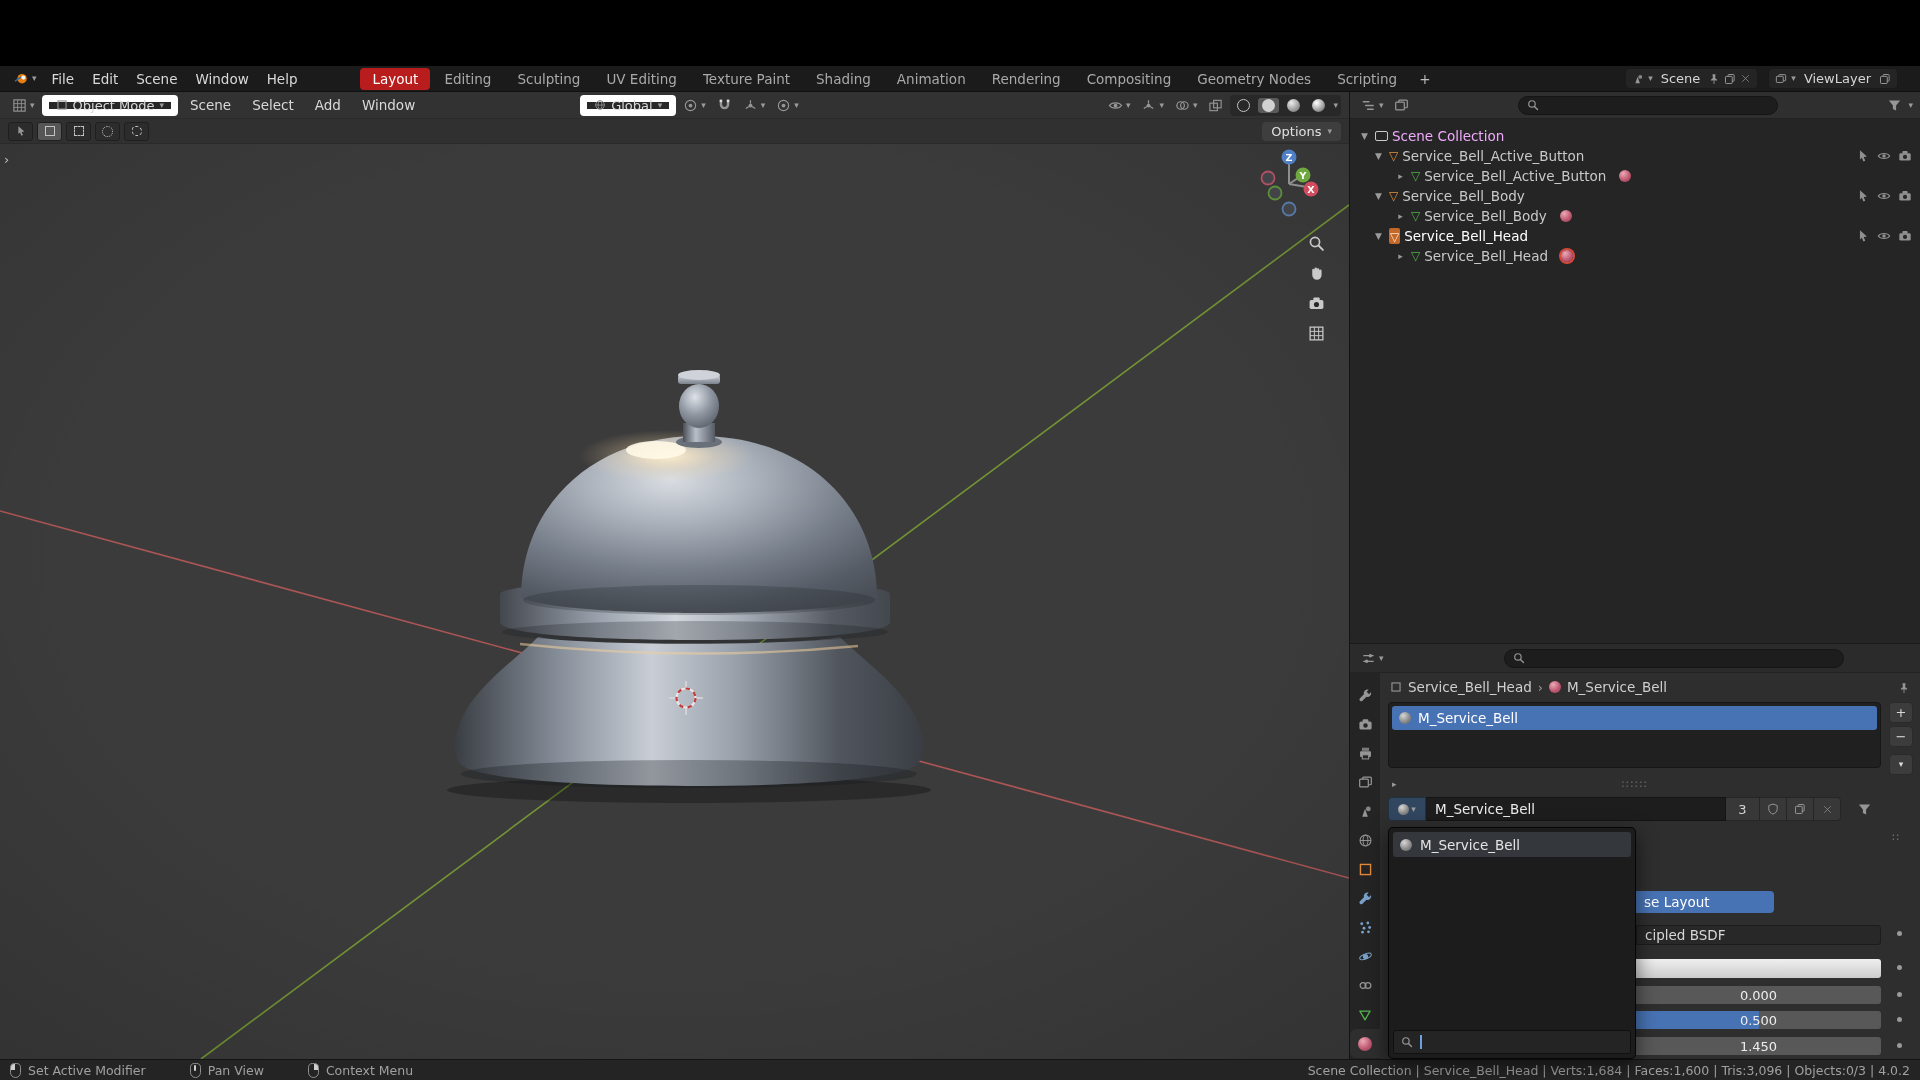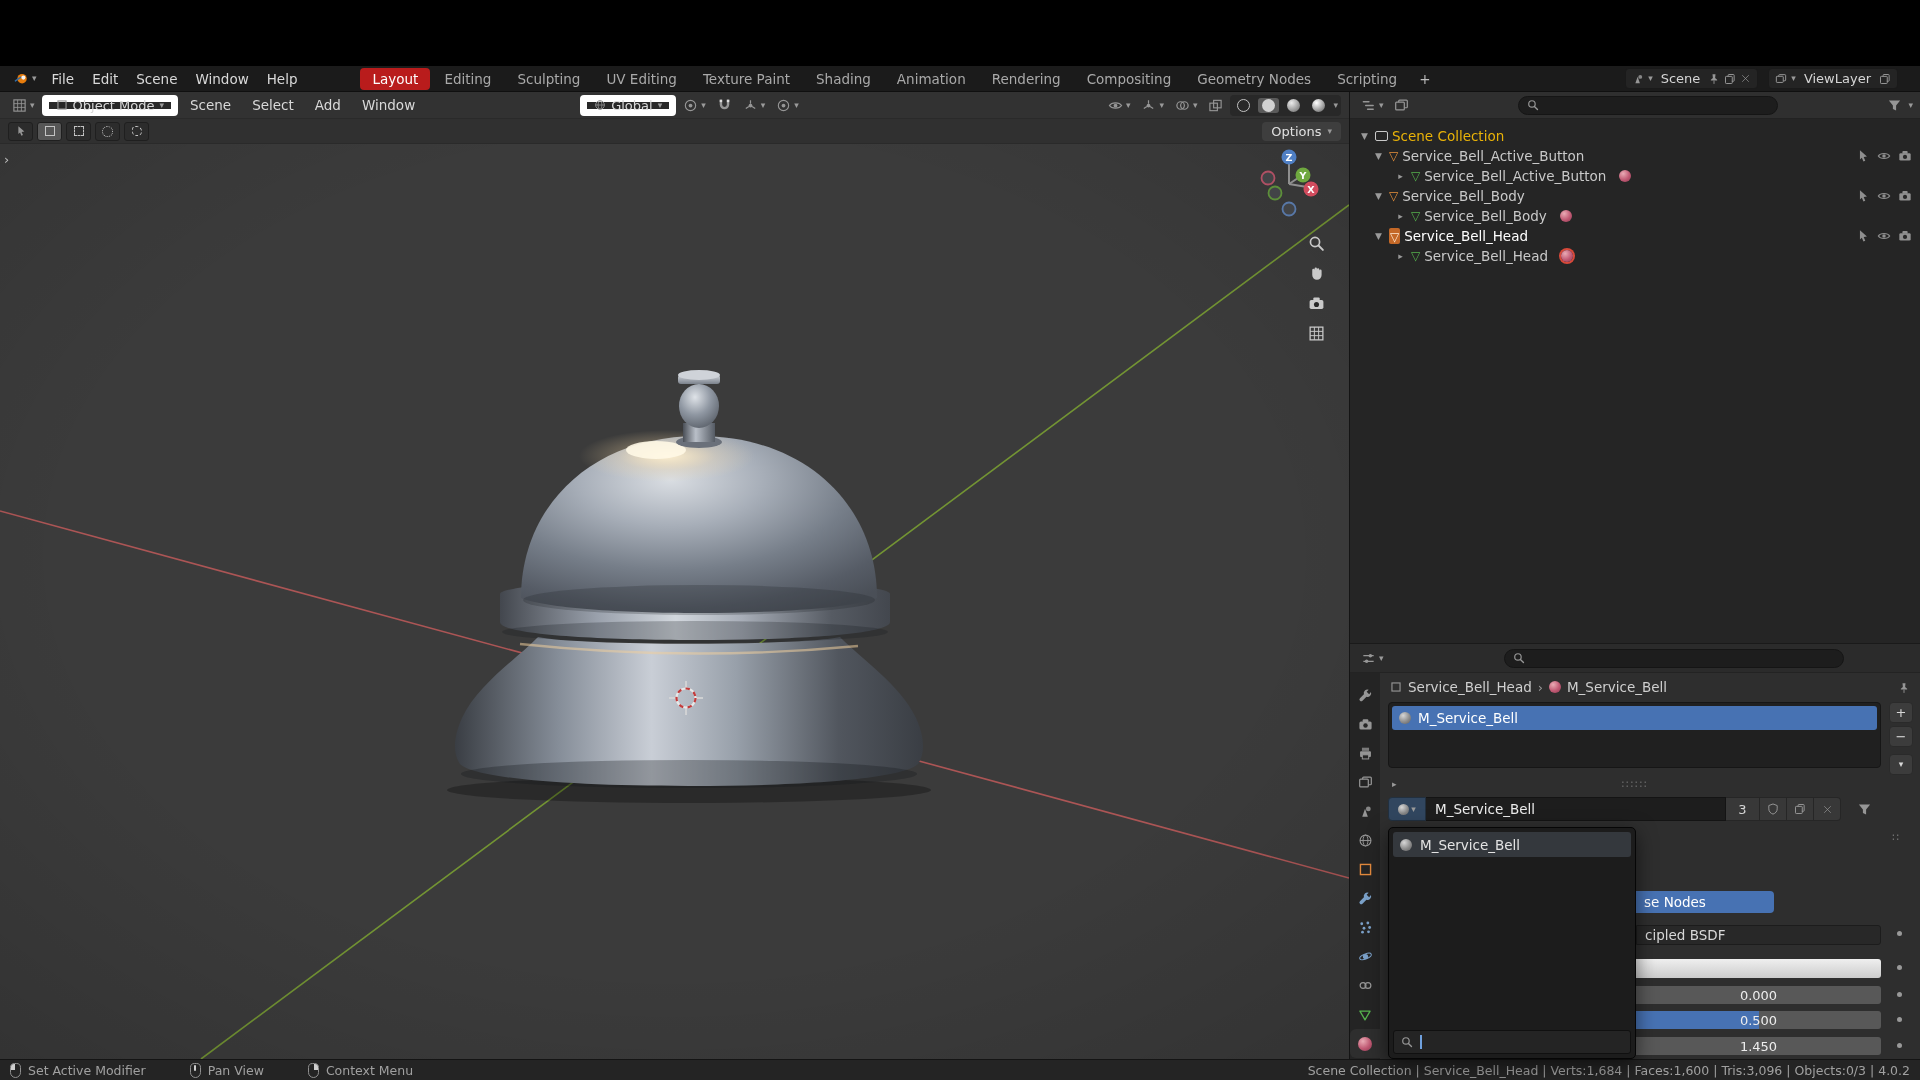--- a/index.html
+++ b/index.html
@@ -590,21 +590,21 @@
           <svg class="ic dim">
               <use href="#s-fun"></use>
             </svg>
           <span class="chev">▾</span>
         </div>
 
         <div class="ol-body">
           <div class="ol-row" style="padding-left:8px">
             <span class="tri">▼</span>
             <span class="coll-ic"></span>
-            <span class="ol-label" style="color:#eab308">Scene Collection</span>
+            <span class="ol-label" style="color:#f0abfc">Scene Collection</span>
           </div>
 
           <div class="ol-row lvl1">
             <span class="tri">▼</span>
             <span class="obj-tri orange">▽</span>
             <span class="ol-label">Service_Bell_Active_Button</span>
             <span class="ol-right">
               <svg class="ic">
                   <use href="#s-cur"></use>
                 </svg>
@@ -815,21 +815,21 @@
                     <use href="#s-x"></use>
                   </svg>
                 </div>
               <svg class="ic dim funnel-aside">
                   <use href="#s-fun"></use>
                 </svg>
             </div>
 
             <span class="abs pgrip">∷</span>
             <div class="abs usenodes">
-              <span>se Nodes</span>
+              <span>se Layout</span>
             </div>
             <div class="abs bsdf">
               <span>cipled BSDF</span>
             </div>
             <div class="abs colorbar"></div>
             <div class="abs vslider" style="top:313px">
               <span>0.000</span>
             </div>
             <div class="abs vslider half" style="top:338px">
               <span>0.500</span>

